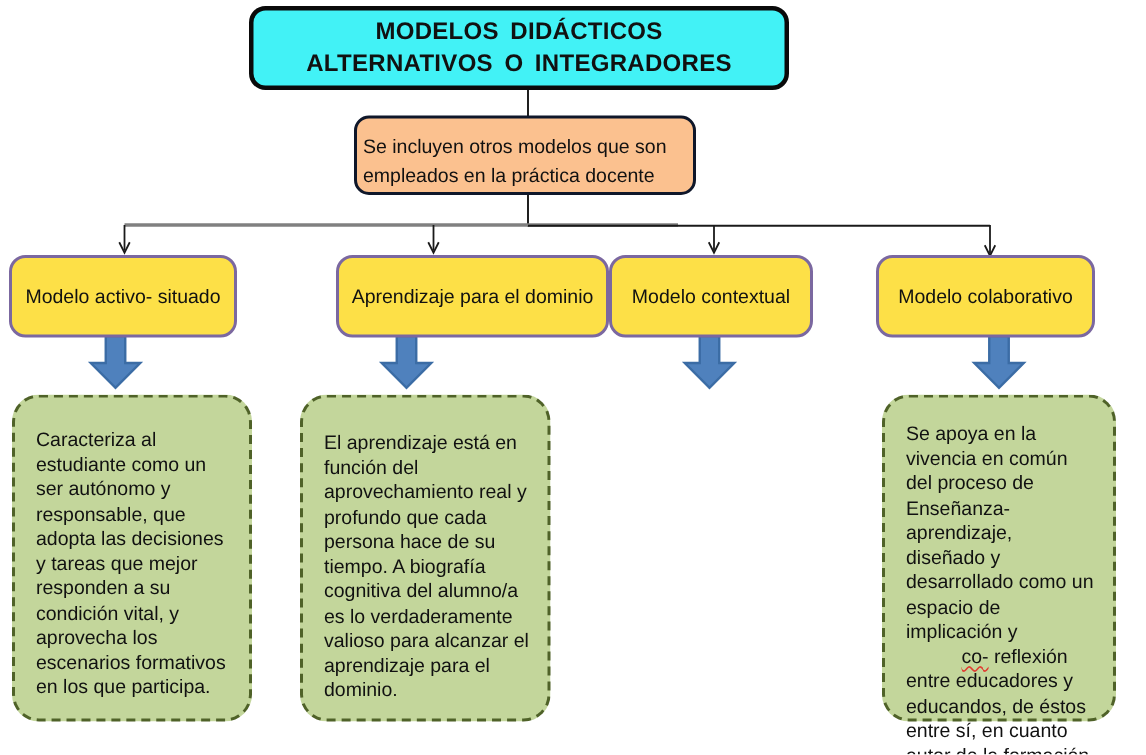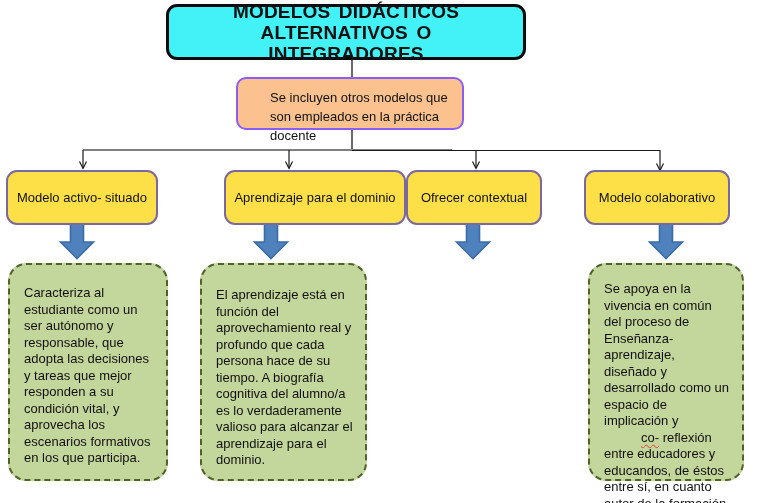--- a/index.html
+++ b/index.html
@@ -14,34 +14,34 @@
   }
   .node { position: absolute; box-sizing: border-box; }
 
   .title-box {
     left: 166px; top: 4px; width: 360px; height: 56px;
     background: #42f2f6;
     border: 3px solid #0a0a0a;
     border-radius: 11px;
     display: flex; align-items: center; justify-content: center;
     text-align: center;
-    font-size: 19px; font-weight: bold;
+    font-size: 16px; font-weight: bold;
     letter-spacing: 0.2px; word-spacing: 3px;
     line-height: 21px;
     padding: 0 16px;
   }
 
   .subtitle-box {
     left: 236px; top: 77px; width: 228px; height: 53px;
     background: #fbc18f;
-    border: 2px solid #8b5cf6;
+    border: 2px solid #0f172a;
     border-radius: 10px;
     font-size: 13px;
     line-height: 19px;
-    padding: 9px 8px 0 32px;
+    padding: 9px 8px 0 4px;
   }
 
   .model-box {
     top: 170px; height: 55px;
     background: #fde047;
     border: 2px solid #7b68a0;
     border-radius: 11px;
     display: flex; align-items: center; justify-content: center;
     font-size: 13px;
     text-align: center;
@@ -107,21 +107,21 @@
     <span>Se incluyen otros modelos que son empleados en la práctica docente</span>
   </div>
 
   <div class="node model-box" style="left:6px; width:152px;">
     <span>Modelo activo- situado</span>
   </div>
   <div class="node model-box" style="left:196px; width:182px;margin-left:28px;">
     <span>Aprendizaje para el dominio</span>
   </div>
   <div class="node model-box" style="left:406px; width:136px;">
-    <span>Ofrecer contextual</span>
+    <span>Modelo contextual</span>
   </div>
   <div class="node model-box" style="left:584px; width:146px;">
     <span>Modelo colaborativo</span>
   </div>
 
   <div class="node desc-box" style="left:8px; width:160px; padding-top:20px;">
     <p>Caracteriza al estudiante como un ser autónomo y responsable, que adopta las decisiones y tareas que mejor responden a su condición vital, y aprovecha los escenarios formativos en los que participa.</p>
   </div>
   <div class="node desc-box" style="left:200px; width:167px; padding-top:22px;">
     <p>El aprendizaje está en función del aprovechamiento real y profundo que cada persona hace de su tiempo. A biografía cognitiva del alumno/a es lo verdaderamente valioso para alcanzar el aprendizaje para el dominio.</p>

